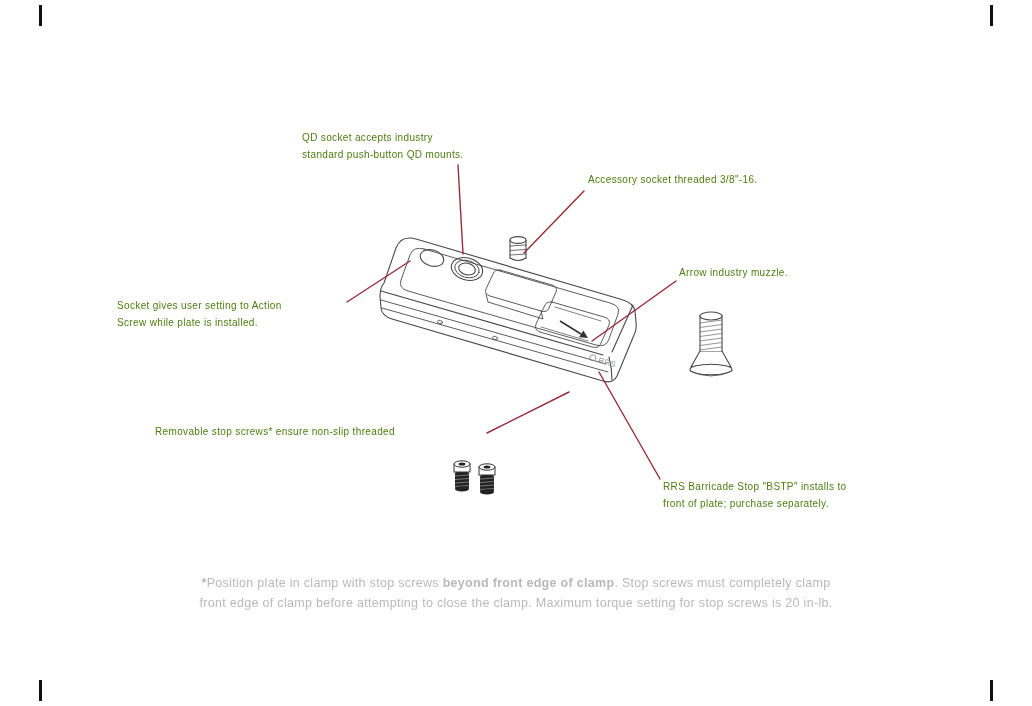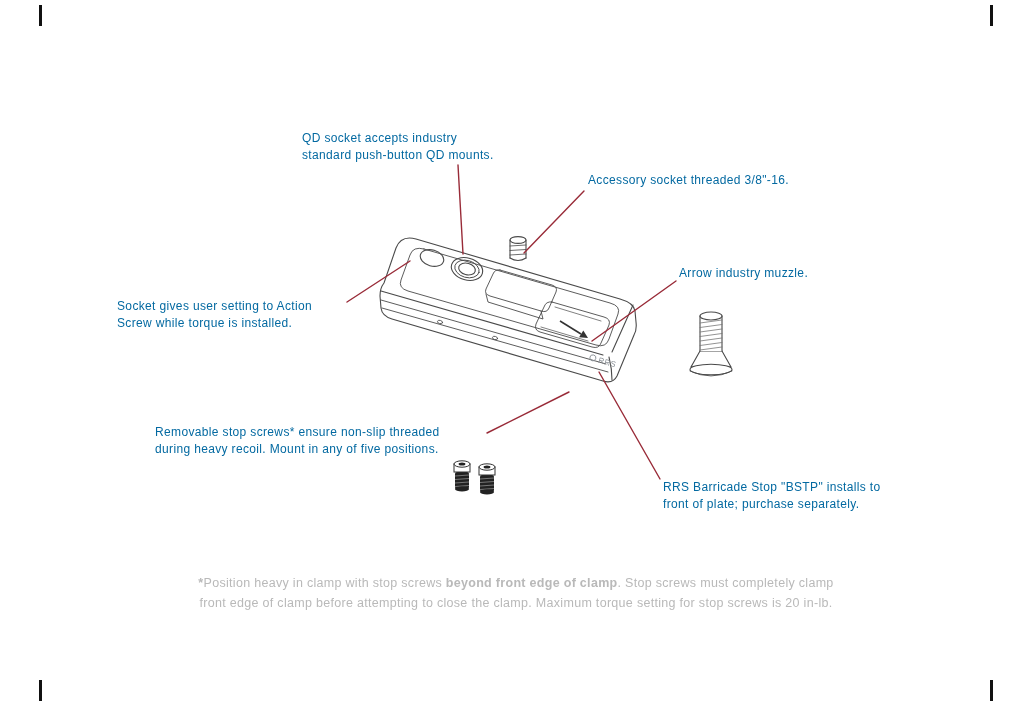--- a/index.html
+++ b/index.html
@@ -6,22 +6,22 @@
   #canvas{
     position:relative;
     width:1032px;height:706px;
     background:#ffffff;
     overflow:hidden;
     font-family:"Liberation Sans", sans-serif;
   }
   svg{position:absolute;left:0;top:0;}
   .callout{
     position:absolute;
-    color:#0369a1;
-    font-size:12px;
+    color:#4d7c0f;
+    font-size:10px;
     line-height:16.5px;
     letter-spacing:0.35px;
     white-space:nowrap;
   }
   .callout span{display:block;}
   #footnote{
     position:absolute;
     left:110px;right:110px;top:574px;
     text-align:center;
     color:#b9b9b9;
@@ -168,31 +168,30 @@
   <div class="callout" style="left:588px;top:172px">
     <span>Accessory socket threaded 3/8"-16.</span>
   </div>
 
   <div class="callout" style="left:679px;top:265px">
     <span>Arrow industry muzzle.</span>
   </div>
 
   <div class="callout" style="left:117px;top:298px">
     <span>Socket gives user setting to Action</span>
-    <span>Screw while torque is installed.</span>
+    <span>Screw while plate is installed.</span>
   </div>
 
   <div class="callout" style="left:155px;top:424px">
     <span>Removable stop screws* ensure non-slip threaded</span>
-    <span>during heavy recoil. Mount in any of five positions.</span>
   </div>
 
   <div class="callout" style="left:663px;top:479px">
     <span>RRS Barricade Stop "BSTP" installs to</span>
     <span>front of plate; purchase separately.</span>
   </div>
 
   <div id="footnote">
-    <div><span class="b">*</span><span>Position heavy in clamp with stop screws </span><span class="b">beyond front edge of clamp</span><span>. Stop screws must completely clamp</span></div>
+    <div><span class="b">*</span><span>Position plate in clamp with stop screws </span><span class="b">beyond front edge of clamp</span><span>. Stop screws must completely clamp</span></div>
     <div><span>front edge of clamp before attempting to close the clamp. Maximum torque setting for stop screws is 20 in-lb.</span></div>
   </div>
 
 </div>
 
 </body></html>

